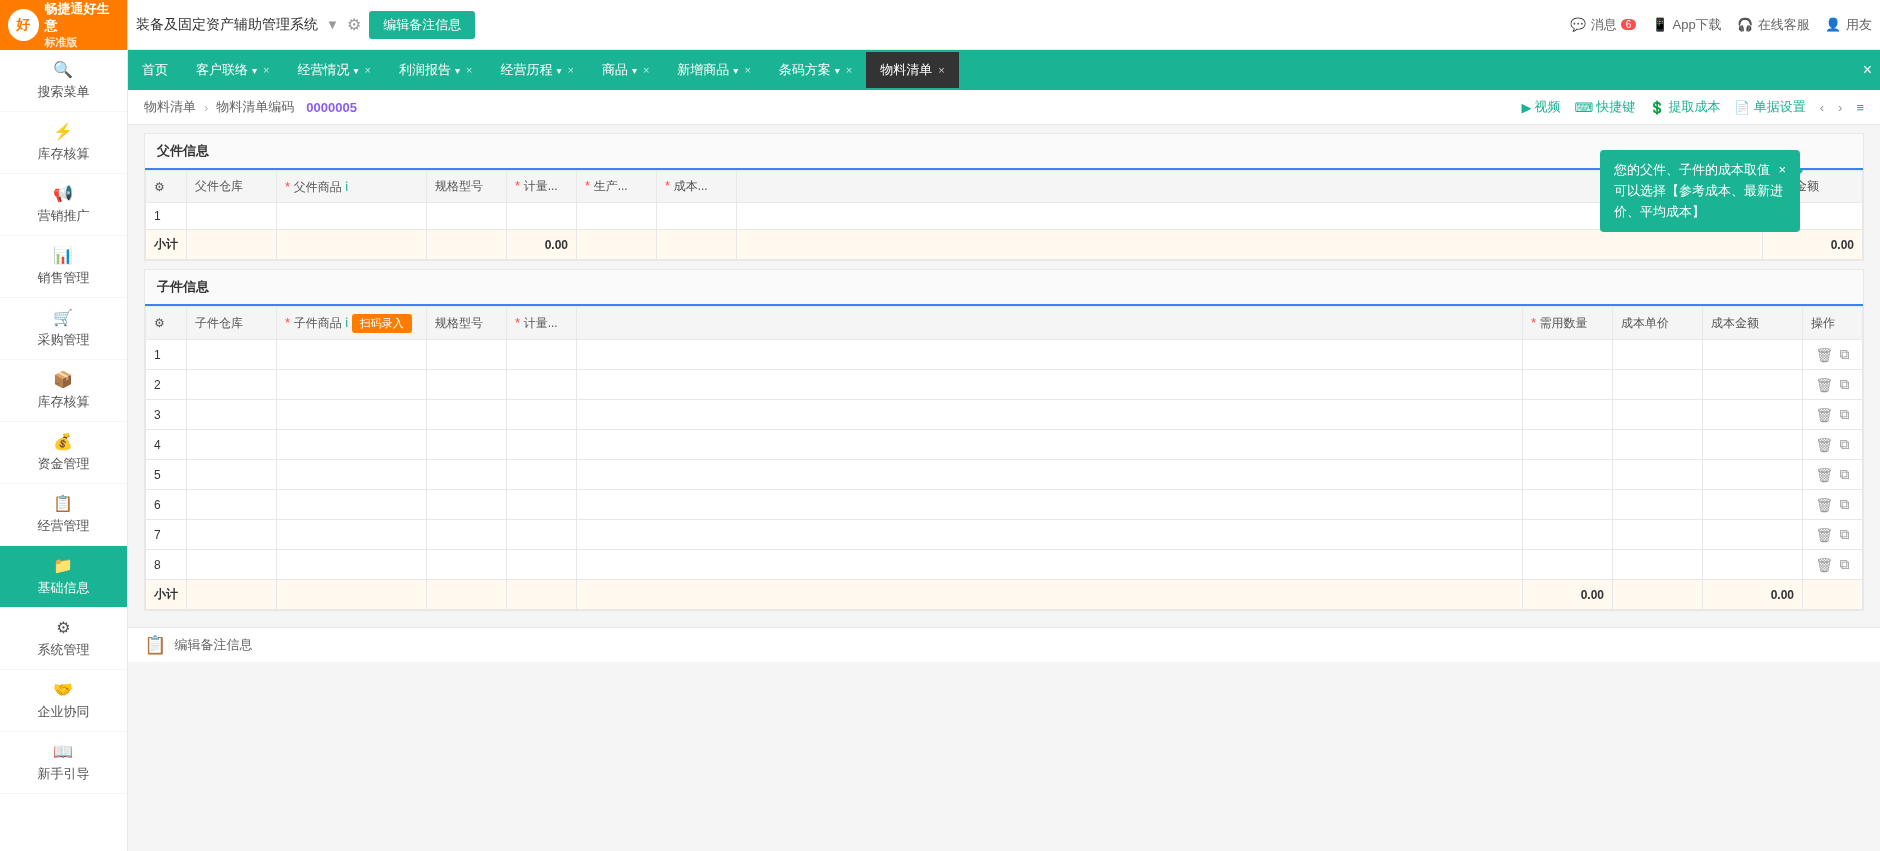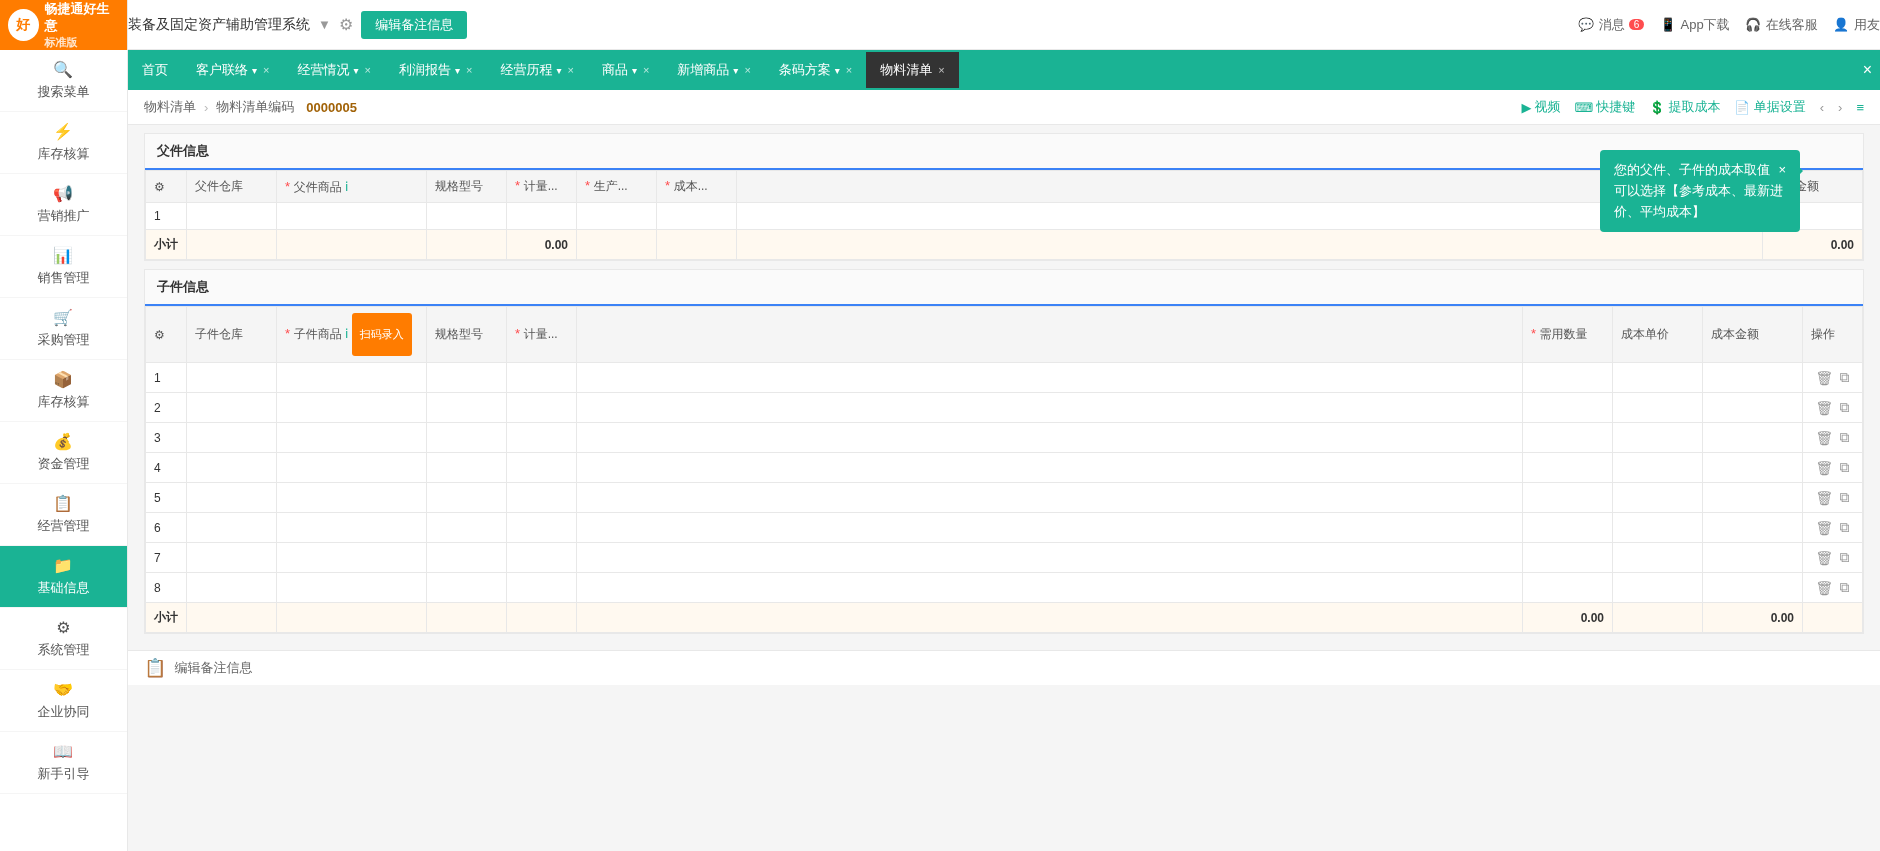--- a/index.html
+++ b/index.html
@@ -47,21 +47,21 @@
     .sidebar-item .icon { font-size: 16px; }
 
     
     .main { flex: 1; display: flex; flex-direction: column; overflow: hidden; }
 
     
     .topbar {
       background: #fff;
       height: 50px;
       display: flex; align-items: center; justify-content: space-between;
-      padding: 0 0;
+      padding: 0 8px;
       border-bottom: 1px solid #e8e8e8;
     }
     .topbar-left { display: flex; align-items: center; gap: 8px; }
     .topbar-right { display: flex; align-items: center; gap: 16px; color: #666; font-size: 13px; }
     .topbar-right-item { display: flex; align-items: center; gap: 4px; cursor: pointer; }
     .badge { background: #ff4d4f; color: #fff; border-radius: 10px; padding: 0 5px; font-size: 10px; }
     .btn-trial {
       background: #1ab394;
       color: #fff;
       border: none;
@@ -141,21 +141,21 @@
     .data-table td.subtotal { background: #fff9f0; font-weight: bold; }
     .data-table td.num-right { text-align: right; }
     .row-num { color: #999; text-align: center; }
     .action-icons { display: flex; align-items: center; gap: 6px; justify-content: center; }
     .action-icon { color: #999; cursor: pointer; font-size: 14px; }
 
     .scan-btn {
       background: #ff7c00;
       color: #fff;
       border: none;
-      padding: 14px 8px;
+      padding: 2px 8px;
       border-radius: 3px;
       font-size: 11px;
       cursor: pointer;
     }
 
     
     .tooltip-box {
       position: absolute;
       right: 220px;
       top: 110px;
@@ -341,21 +341,21 @@
     <div class="tabnav-end">×</div>
   </div>
 
   <div class="content-area">
 
     <div class="page-header">
       <div class="breadcrumb">
         <span>物料清单</span>
         <span class="breadcrumb-sep">›</span>
         <span>物料清单编码</span>
-        <span style="margin-left:4px;color:#a16207;font-weight:bold;">0000005</span>
+        <span style="margin-left:4px;color:#8b5cf6;font-weight:bold;">0000005</span>
       </div>
       <div class="page-header-actions">
         <span>
           <span>▶</span>
           <span>视频</span>
         </span>
         <span>
           <span>⌨</span>
           <span>快捷键</span>
         </span>

